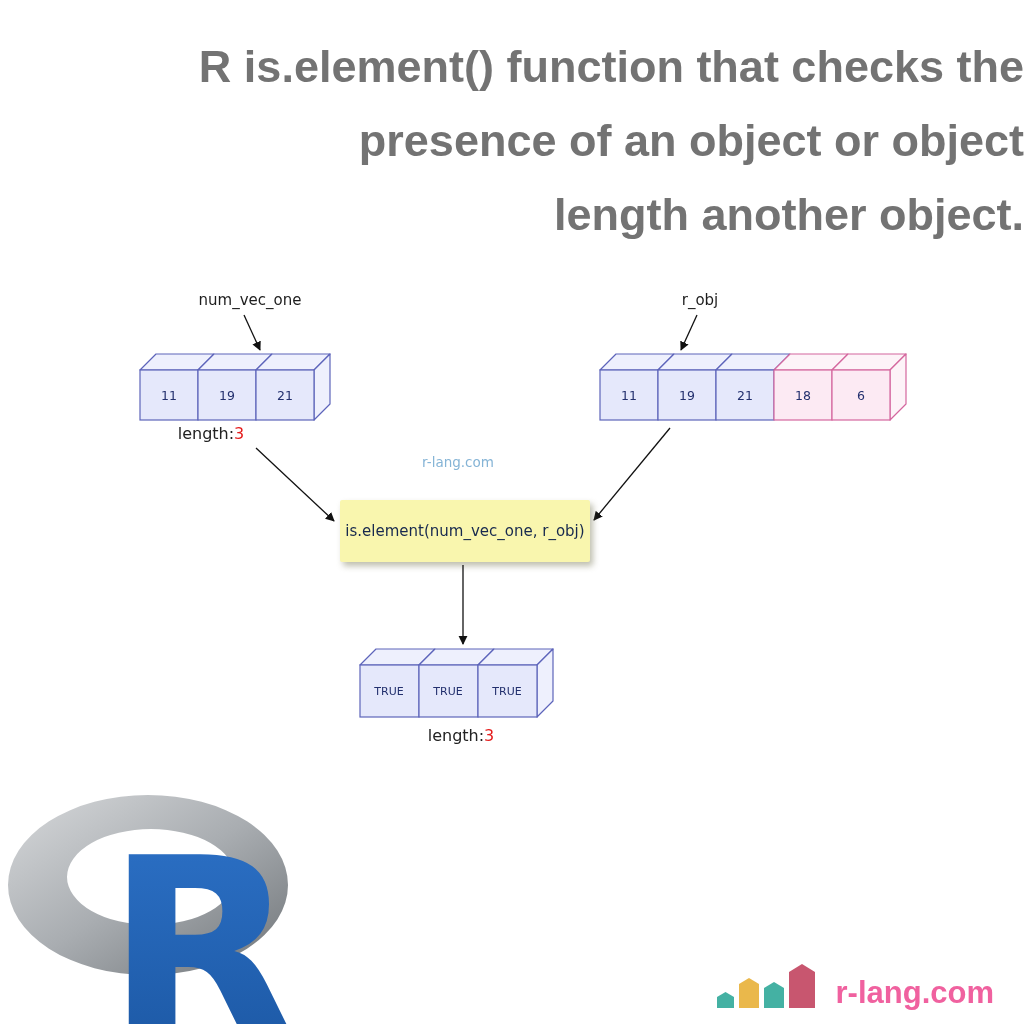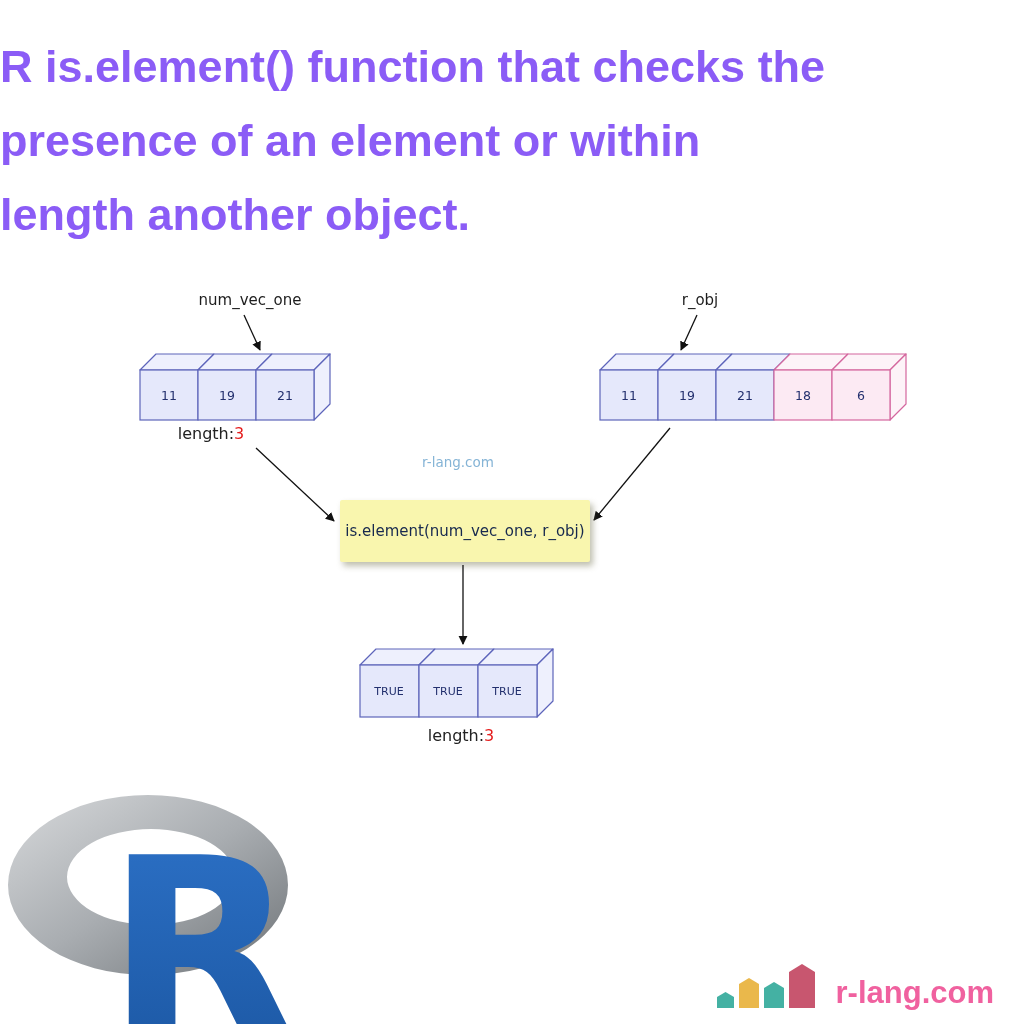--- a/index.html
+++ b/index.html
@@ -1,21 +1,21 @@
 <!DOCTYPE html>
 <html><head>
 <meta charset="utf-8">
 <style>
   * { margin:0; padding:0; box-sizing:border-box; }
   html,body { width:1024px; height:1024px; background:#ffffff; overflow:hidden;
               font-family:"Liberation Sans", sans-serif; }
   .page { position:relative; width:1024px; height:1024px; background:#fff; }
 
-  .title { position:absolute; top:30px; left:0; width:100%; text-align:left;
-           font-weight:800; font-size:45px; line-height:74px; color:#8b5cf6; }
+  .title { position:absolute; top:30px; left:0; width:100%; text-align:right;
+           font-weight:800; font-size:45px; line-height:74px; color:#737373; }
   .title span { display:block; }
 
   .diagram { position:absolute; top:270px; left:0; }
   svg text { font-family:"DejaVu Sans", sans-serif; }
 
   .lbl  { font-size:15px; fill:#1d1d1d; }
   .num  { font-size:12.5px; fill:#23306e; }
   .tru  { font-size:11px;  fill:#23306e; }
   .len  { font-size:16px;  fill:#222222; }
   .len3 { fill:#e51c1c; }
@@ -36,21 +36,21 @@
            align-items:flex-end; gap:12px; }
   .brand-text { font-size:31px; font-weight:bold; color:#f0619f; line-height:1.1; }
 </style>
 </head>
 <body>
 
 <div class="page">
 
   <h1 class="title">
     <span>R is.element() function that checks the</span>
-    <span>presence of an element or within</span>
+    <span>presence of an object or object</span>
     <span>length another object.</span>
   </h1>
 
   <svg class="diagram" width="1024" height="500" viewBox="0 0 1024 500">
     <defs>
       <marker id="ah" viewBox="0 0 10 10" refX="9" refY="5" markerWidth="7" markerHeight="7" orient="auto-start-reverse">
         <path d="M0,0 L10,5 L0,10 z" fill="#111"></path>
       </marker>
     </defs>
 

